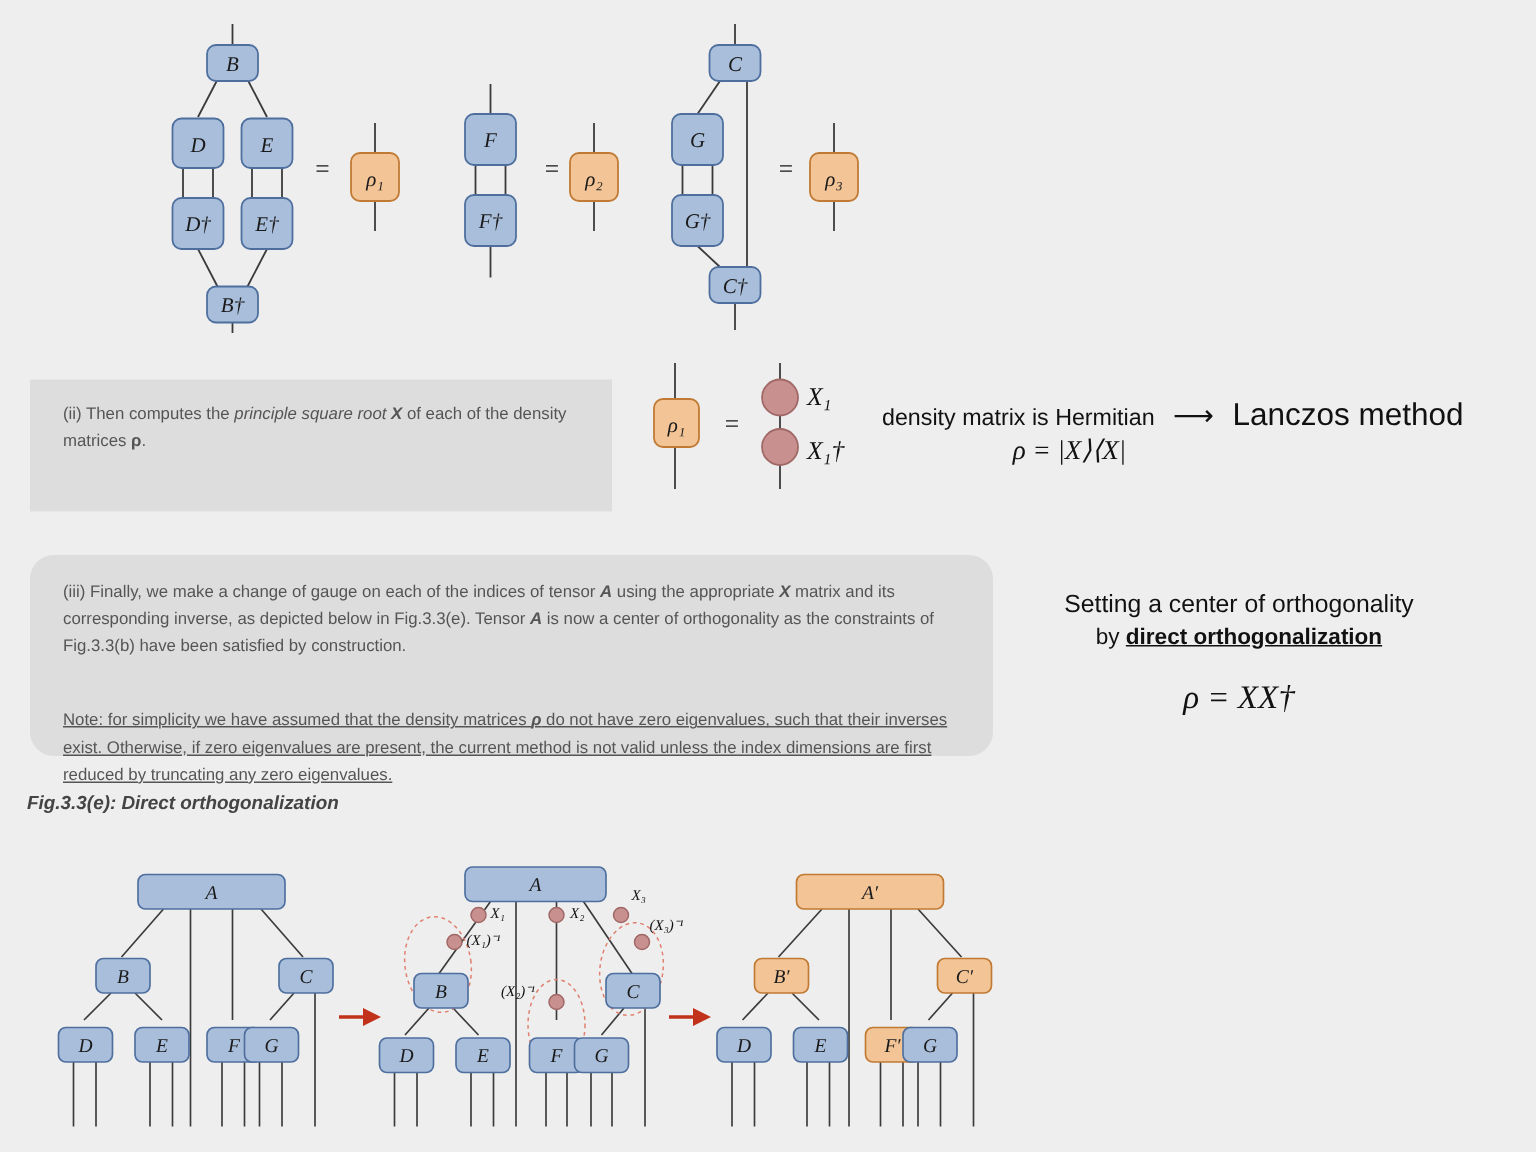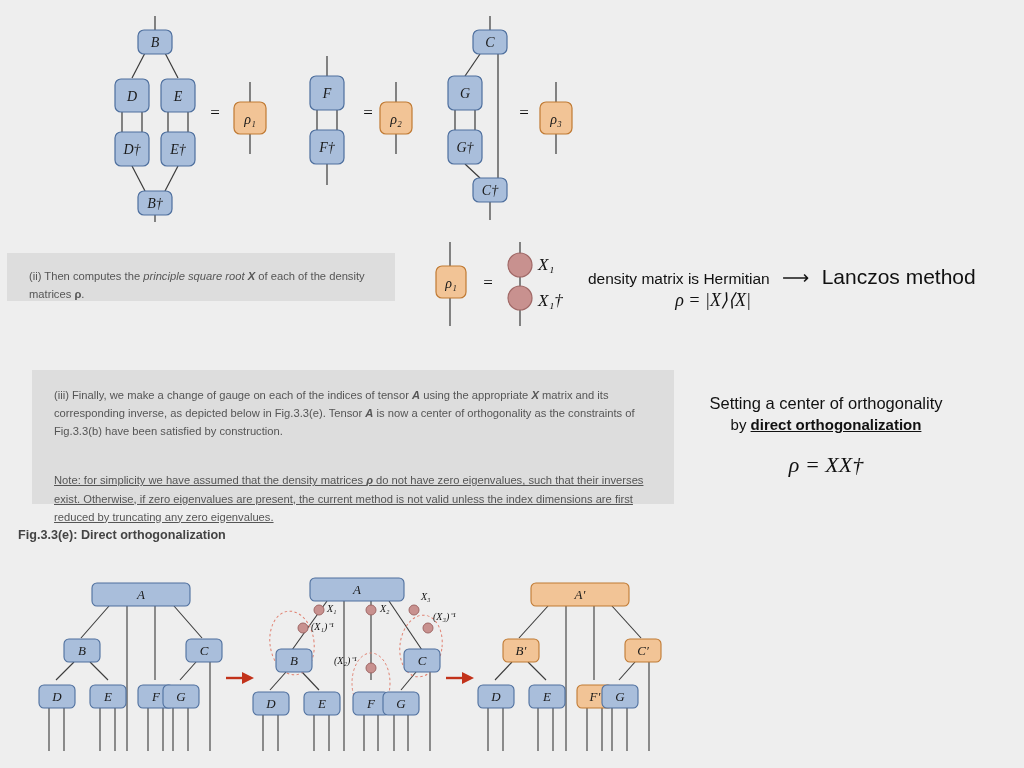--- a/index.html
+++ b/index.html
@@ -38,20 +38,21 @@
   }
   .callout .line1{font-size:15.5px;white-space:nowrap;}
   .callout .line2{font-size:15.5px;white-space:nowrap;}
   .ul{text-decoration:underline;font-weight:bold;}
   .mathserif{font-family:"Liberation Serif", serif;font-style:italic;}
   .figtitle{
     position:absolute;
     font-size:12.6px;
     font-weight:bold;
     color:#444;
+    font-style:italic;
   }
 </style>
 </head>
 <body>
 
 <div class="stage">
 
 <svg class="abs" style="left:100px;top:8px;" width="520" height="215">
   <defs>
     <style>
@@ -162,21 +163,21 @@
   <text class="eqs" x="424" y="110">=</text>
 
   <g>
     <path class="wire" d="M456,74 L456,94"></path>
     <path class="wire" d="M456,126 L456,146"></path>
     <rect class="no" x="440" y="94" width="32" height="32" rx="6"></rect>
     <text class="lblo" x="456" y="116">ρ₃</text>
   </g>
 </svg>
 
-<div class="panel" style="left:7px;top:253px;width:388px;height:48px;padding:14px 22px 0 22px;">
+<div class="panel" style="left:20px;top:253px;width:388px;height:88px;padding:14px 22px 0 22px;">
   <p><span>(ii) Then computes the </span><span class="it">principle square root </span><span class="bi">X</span><span> of each of the density matrices </span><span class="bd">ρ</span><span>.</span></p>
 </div>
 
 <svg class="abs" style="left:428px;top:240px;" width="160" height="90">
   <g>
     <path class="wire" style="stroke:#3a3a3a;stroke-width:1.2;fill:none;" d="M22,2 L22,26"></path>
     <path class="wire" style="stroke:#3a3a3a;stroke-width:1.2;fill:none;" d="M22,58 L22,86"></path>
     <rect x="8" y="26" width="30" height="32" rx="6" style="fill:#f2c496;stroke:#c07a33;stroke-width:1.2;"></rect>
     <text x="23" y="48" style="font-family:'Liberation Serif',serif;font-style:italic;font-size:14px;fill:#1a1a1a;text-anchor:middle;">ρ₁</text>
   </g>
@@ -193,21 +194,21 @@
 
 <div class="callout" style="left:588px;top:265px;width:400px;text-align:left;">
   <div class="line1">
     <span>density matrix is Hermitian</span>
     <span style="display:inline-block;margin:0 8px;font-size:19px;">⟶</span>
     <span style="font-size:21px;">Lanczos method</span>
   </div>
   <div class="mathserif" style="font-size:18px;text-align:center;width:250px;margin-top:0;">ρ = |X⟩⟨X|</div>
 </div>
 
-<div class="panel" style="left:32px;top:370px;width:642px;height:134px;padding:16px 22px 0 22px;">
+<div class="panel" style="left:20px;top:370px;width:642px;height:134px;padding:16px 22px 0 22px;border-radius:16px;">
   <p><span>(iii) Finally, we make a change of gauge on each of the indices of tensor </span><span class="bi">A</span><span> using the appropriate </span><span class="bi">X</span><span> matrix and its corresponding inverse, as depicted below in Fig.3.3(e). Tensor </span><span class="bi">A</span><span> is now a center of orthogonality as the constraints of Fig.3.3(b) have been satisfied by construction.</span></p>
   <p><span>Note: for simplicity we have assumed that the density matrices </span><span class="bi">ρ</span><span> do not have zero eigenvalues, such that their inverses exist. Otherwise, if zero eigenvalues are present, the current method is not valid unless the index dimensions are first reduced by truncating any zero eigenvalues.</span></p>
 </div>
 
 <div class="callout" style="left:666px;top:394px;width:320px;">
   <div class="line1" style="font-size:16.5px;">Setting a center of orthogonality</div>
   <div class="line2" style="font-size:15px;margin-top:3px;">
     <span>by </span><span class="ul">direct orthogonalization</span>
   </div>
   <div class="mathserif" style="font-size:22px;margin-top:19px;">ρ = XX†</div>

